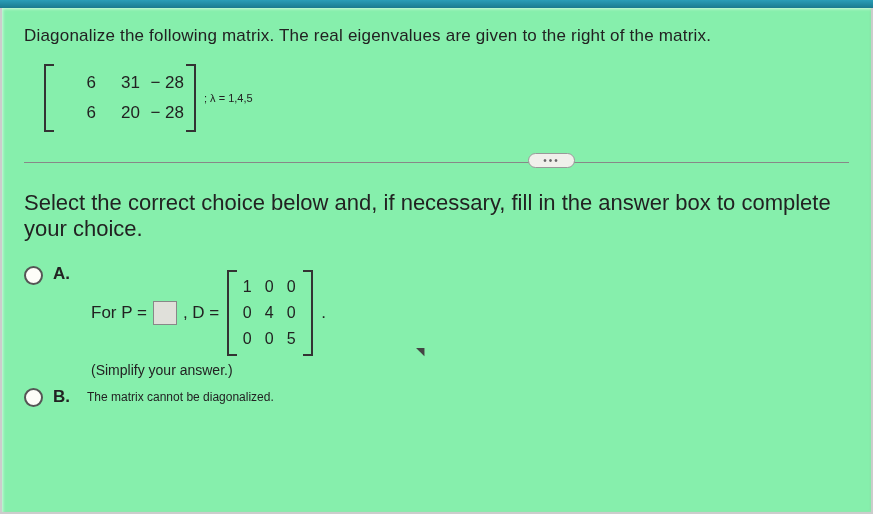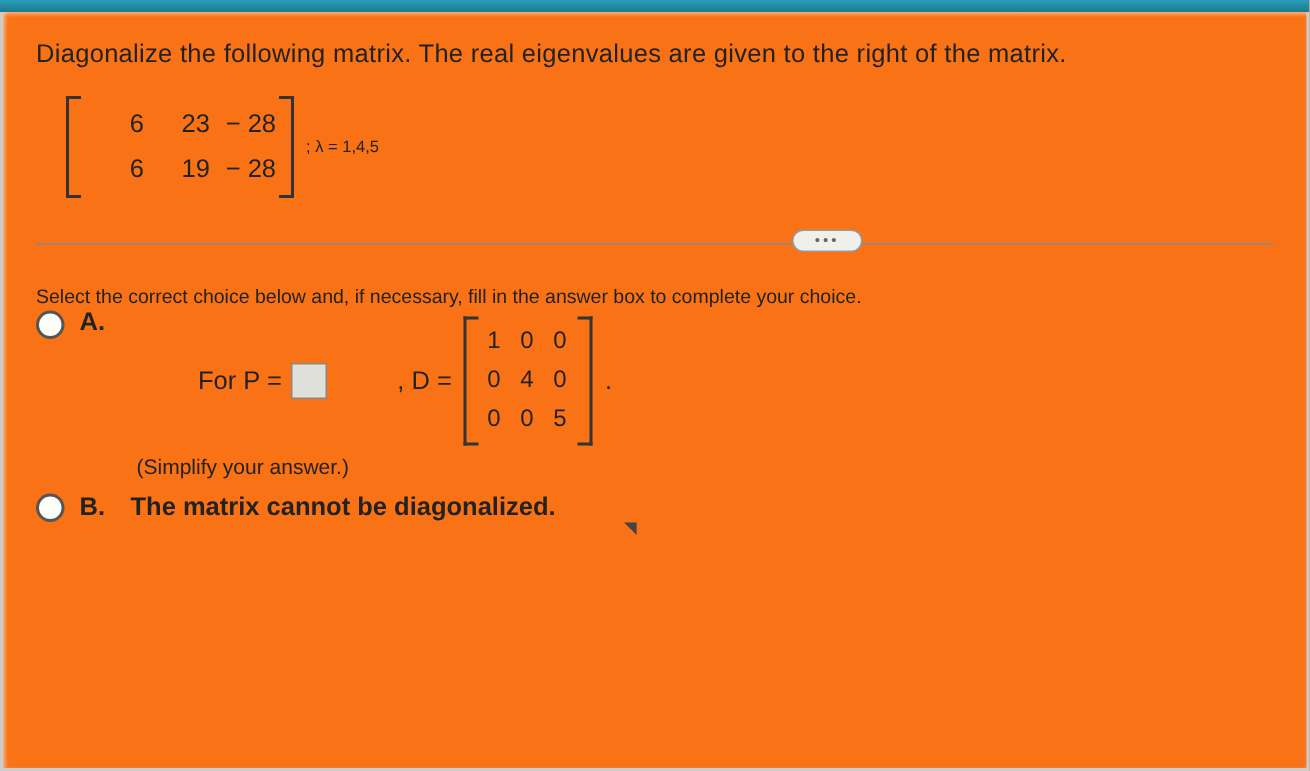--- a/index.html
+++ b/index.html
@@ -11,21 +11,21 @@
       height: 514px;
       overflow: hidden;
       position: relative;
     }
     .top-bar {
       height: 8px;
       background: linear-gradient(to bottom, #2a9db8, #1a7a8f);
     }
     .content {
       padding: 18px 22px;
-      background: #f97316;
+      background: #86efac;
       height: calc(100% - 8px);
       box-sizing: border-box;
       border-left: 2px solid #ccc;
       border-right: 2px solid #ccc;
       border-bottom: 2px solid #ccc;
       box-shadow: inset 1px 1px 3px rgba(255,255,255,0.6), inset -1px -1px 2px rgba(0,0,0,0.05);
     }
     .question-text {
       font-size: 17px;
       color: #222;
@@ -92,22 +92,23 @@
       border-radius: 12px;
       padding: 1px 14px;
       background: #f0f0eb;
       font-size: 10px;
       color: #666;
       letter-spacing: 2px;
       margin-left: 230px;
       cursor: pointer;
     }
     .instruction {
-      font-size: 13px;
-      color: #222;
+      font-size: 22px;
+      color: #222;
+      margin-bottom: 22px;
     }
     .option {
       display: flex;
       align-items: flex-start;
       margin-bottom: 8px;
     }
     .radio {
       width: 15px;
       height: 15px;
       border: 2px solid #555;
@@ -132,21 +133,20 @@
       display: flex;
       align-items: center;
       margin-top: 6px;
       margin-left: 4px;
     }
     .for-p {
       font-size: 17px;
       color: #222;
       display: flex;
       align-items: center;
-      margin-left: 41px;
     }
     .input-box {
       display: inline-block;
       width: 22px;
       height: 22px;
       border: 1px solid #888;
       background: #e0e0da;
       margin: 0 6px;
       vertical-align: middle;
     }
@@ -162,23 +162,22 @@
       font-size: 14px;
       color: #222;
       margin-top: 6px;
       margin-left: 4px;
     }
     .option-b-row {
       display: flex;
       align-items: center;
     }
     .option-b-text {
-      font-size: 17px;
-      color: #222;
-      font-weight: bold;
+      font-size: 12px;
+      color: #222;
     }
     .caret {
       position: absolute;
       color: #444;
       font-size: 11px;
       left: 416px;
       top: 345px;
     }
   </style>
 </head>
@@ -186,26 +185,26 @@
 
 <div class="top-bar"></div>
 <div class="content">
 
   <div class="question-text">Diagonalize the following matrix. The real eigenvalues are given to the right of the matrix.</div>
 
   <div class="matrix-container">
     <div class="matrix">
       <div class="matrix-row">
         <span class="matrix-cell">6</span>
-        <span class="matrix-cell">23</span>
+        <span class="matrix-cell">31</span>
         <span class="matrix-cell">− 28</span>
       </div>
       <div class="matrix-row">
         <span class="matrix-cell">6</span>
-        <span class="matrix-cell">19</span>
+        <span class="matrix-cell">20</span>
         <span class="matrix-cell">− 28</span>
       </div>
     </div>
     <span class="lambda-text">; λ = 1,4,5</span>
   </div>
 
   <hr class="divider">
   <div class="pill">
     <div class="pill-inner">•••</div>
   </div>

